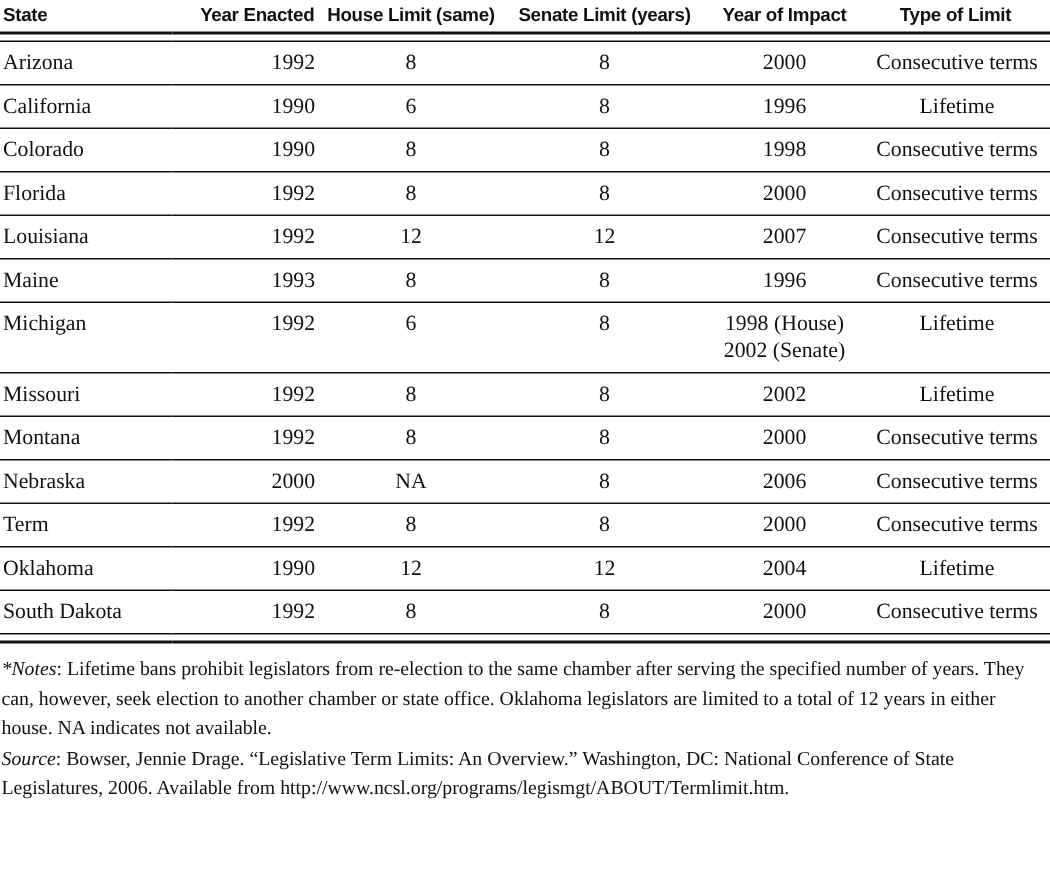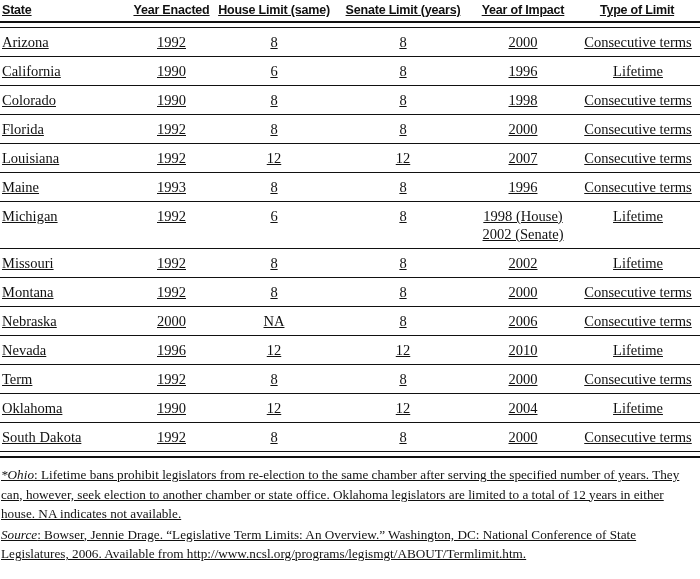--- a/index.html
+++ b/index.html
@@ -13,21 +13,20 @@
     font-family: "Liberation Serif", "DejaVu Serif", serif;
     color: #111111;
     overflow: hidden;
   }
   .page {
     position: relative;
     width: 700px;
     height: 579px;
     box-sizing: border-box;
     padding: 0;
-    text-decoration: underline;
   }
 
   table.data {
     width: 700px;
     border-collapse: collapse;
     table-layout: fixed;
   }
 
   
   thead th {
@@ -69,21 +68,21 @@
     padding: 5px 0 5px 0;
     border-bottom: 1.1px solid #111;
     vertical-align: top;
   }
   tbody tr:last-child td {
     border-bottom: none;
   }
 
   
   .c-state   { text-align: left;   padding-left: 2px; }
-  .c-year    { text-align: center;   padding-left: 18px; }
+  .c-year    { text-align: right;   padding-left: 18px; }
   .c-house   { text-align: center; }
   .c-senate  { text-align: center; }
   .c-impact  { text-align: center; margin-top: 48px; }
   .c-type    { text-align: center; padding-right: 2px; margin-top: 24px; }
 
   th.c-state  { text-align: left; padding-left: 2px; }
   th.c-year   { text-align: center; }
   th.c-house  { text-align: center; }
   th.c-senate { text-align: center; }
   th.c-impact { text-align: center; }
@@ -237,30 +236,20 @@
           <td class="c-state">Nebraska</td>
           <td class="c-year">2000</td>
           <td class="c-house">NA</td>
           <td class="c-senate">8</td>
           <td class="c-impact">
             <span class="impact-line">2006</span>
           </td>
           <td class="c-type"><span>Consecutive terms</span></td>
         </tr>
         <tr>
-          <td class="c-state">Nevada</td>
-          <td class="c-year">1996</td>
-          <td class="c-house">12</td>
-          <td class="c-senate">12</td>
-          <td class="c-impact">
-            <span class="impact-line">2010</span>
-          </td>
-          <td class="c-type"><span>Lifetime</span></td>
-        </tr>
-        <tr>
           <td class="c-state">Term</td>
           <td class="c-year">1992</td>
           <td class="c-house">8</td>
           <td class="c-senate">8</td>
           <td class="c-impact">
             <span class="impact-line">2000</span>
           </td>
           <td class="c-type"><span>Consecutive terms</span></td>
         </tr>
         <tr>
@@ -287,20 +276,20 @@
 
     <tfoot>
       <tr class="rule-bottom">
         <td colspan="6"></td>
       </tr>
     </tfoot>
   </table>
 
   <div class="notes">
     <p>
-      <span class="lead-italic">*Ohio</span><span>: Lifetime bans prohibit legislators from re-election to the same chamber after serving the specified number of years. They can, however, seek election to another chamber or state office. Oklahoma legislators are limited to a total of 12 years in either house. NA indicates not available.</span>
+      <span class="lead-italic">*Notes</span><span>: Lifetime bans prohibit legislators from re-election to the same chamber after serving the specified number of years. They can, however, seek election to another chamber or state office. Oklahoma legislators are limited to a total of 12 years in either house. NA indicates not available.</span>
     </p>
     <p>
       <span class="lead-italic">Source</span><span>: Bowser, Jennie Drage. “Legislative Term Limits: An Overview.” Washington, DC: National Conference of State Legislatures, 2006. Available from http://www.ncsl.org/programs/legismgt/ABOUT/Termlimit.htm.</span>
     </p>
   </div>
 
 </div>
 
 </body></html>

